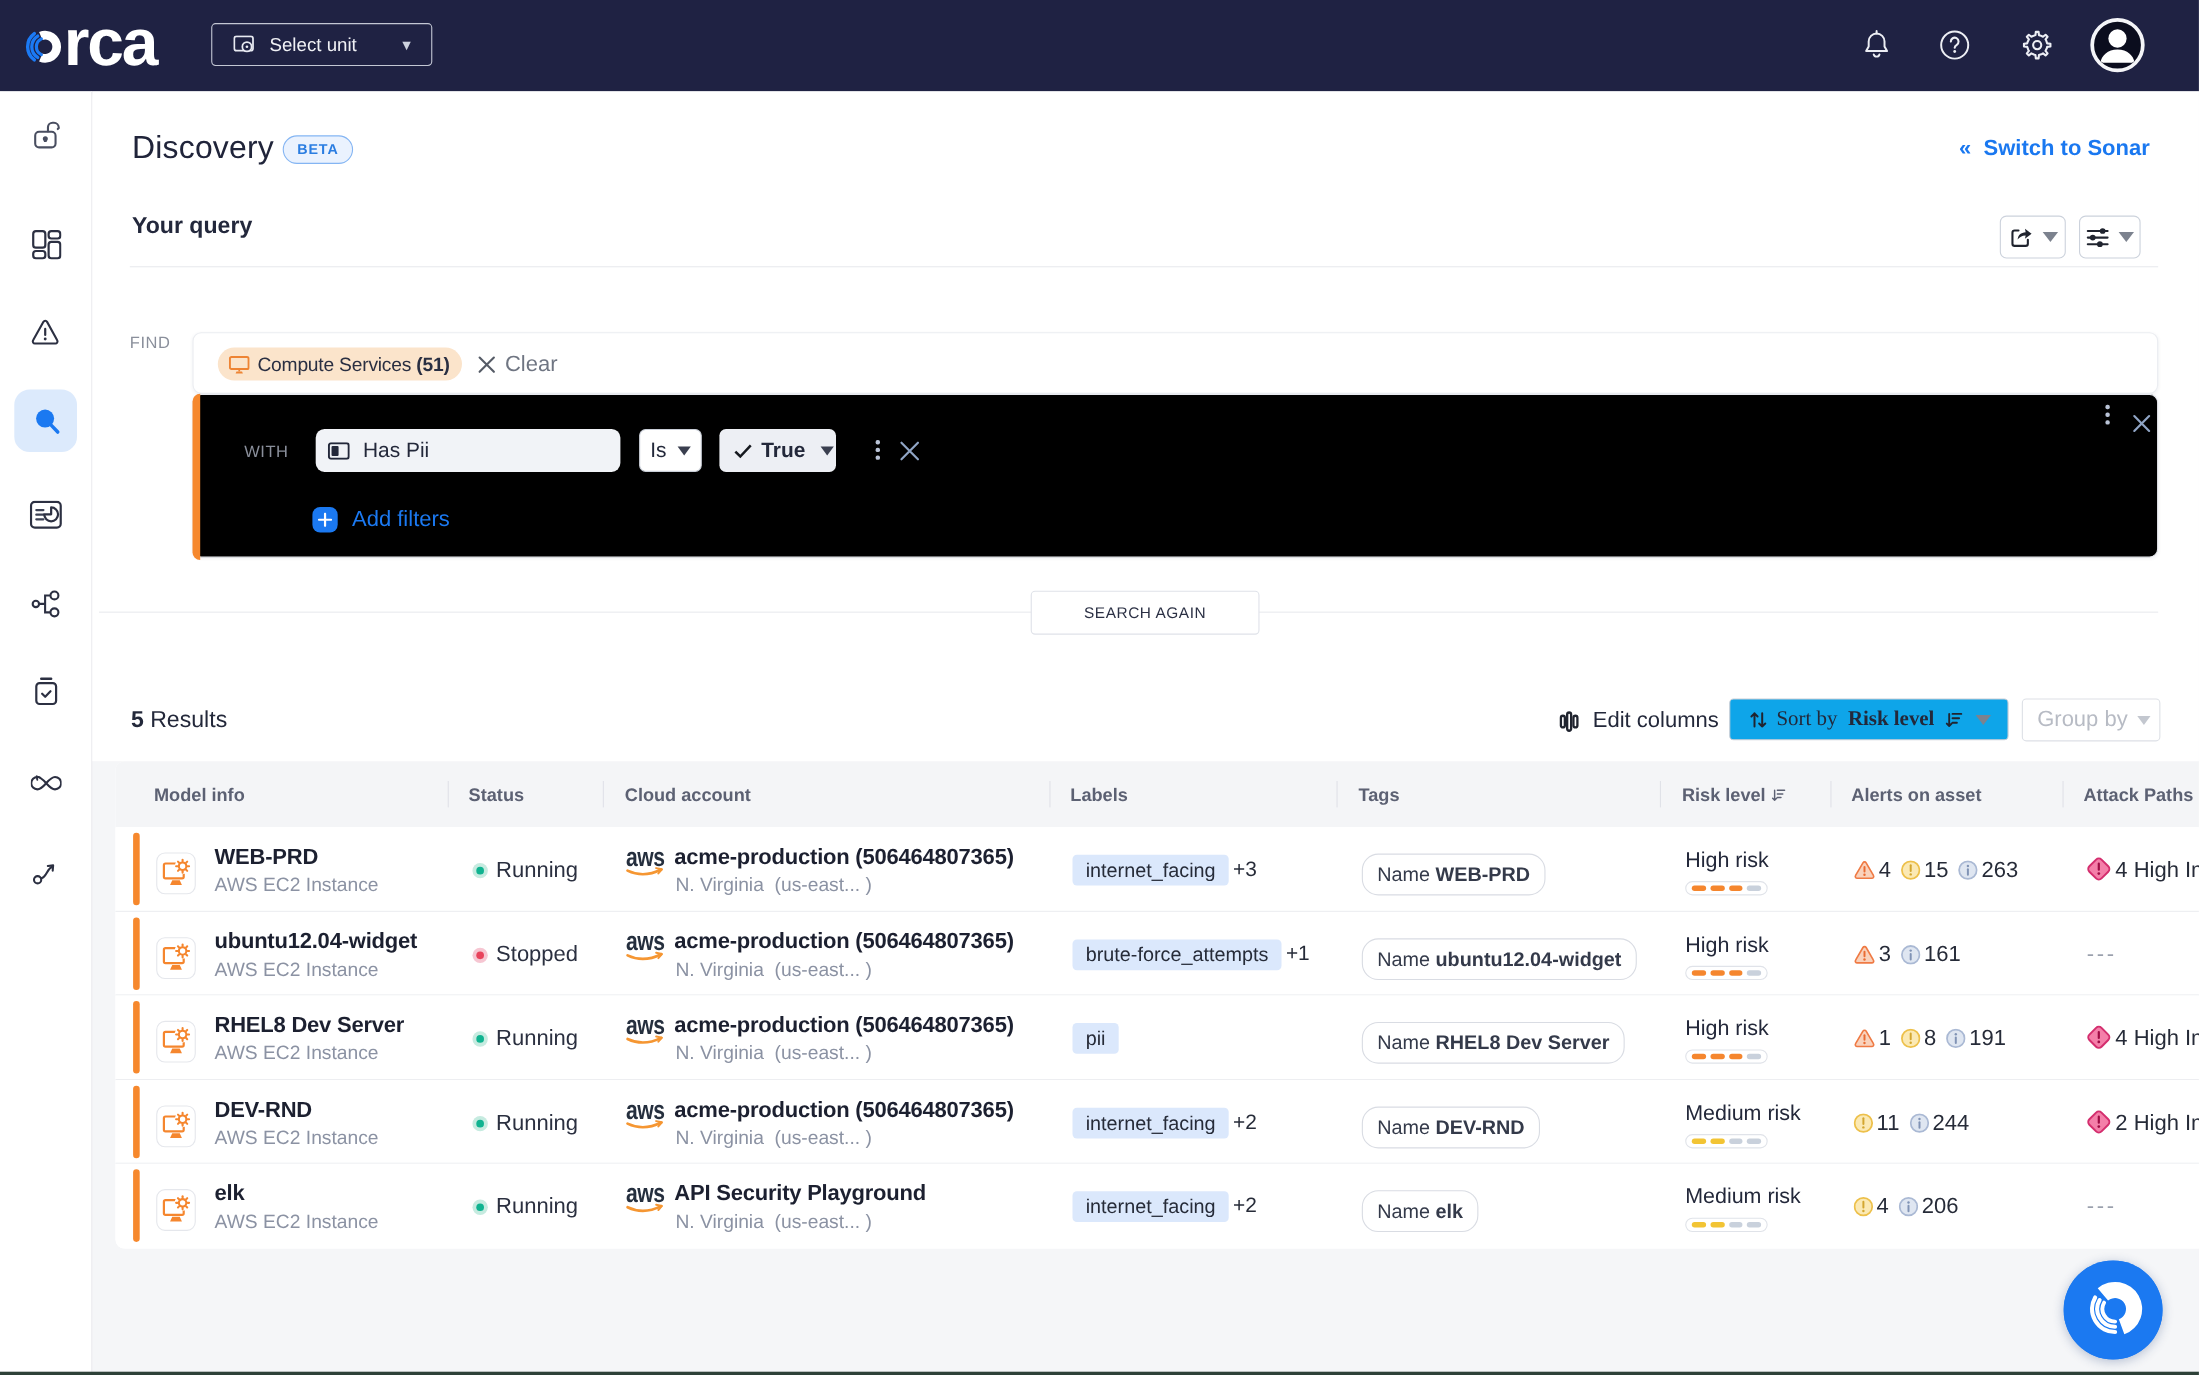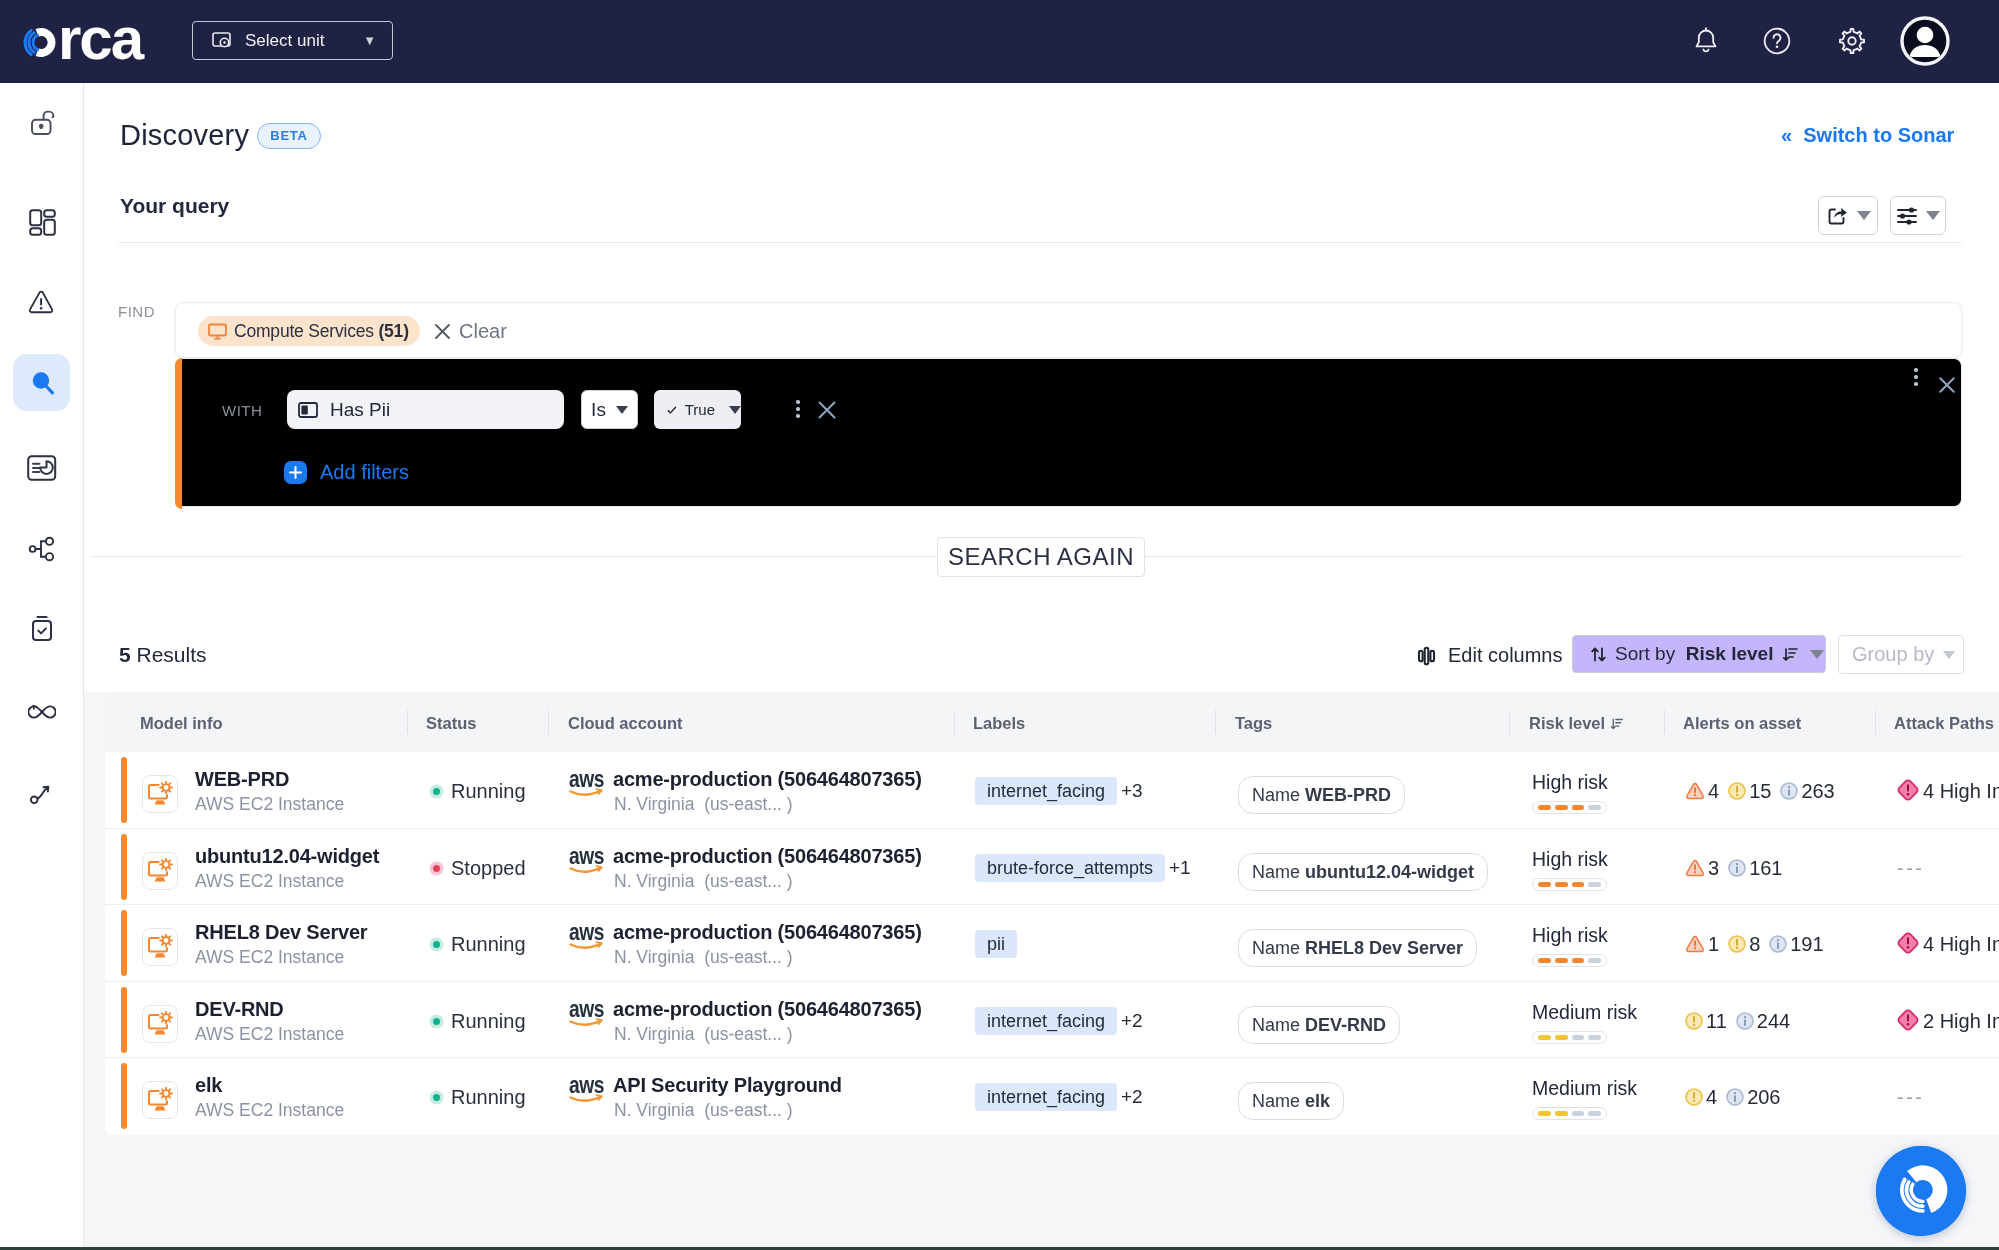--- a/index.html
+++ b/index.html
@@ -29,32 +29,32 @@
 #findbox { position:absolute; left:175px; top:282px; width:1787px; height:56px; background:#fff; border:1px solid #ebedf1; border-radius:8px; box-shadow:0 1px 3px rgba(40,50,80,0.06);margin-top:20px; }
 #computechip { position:absolute; left:22px; top:13px; height:30px; background:#fbe4cb; border-radius:15px; display:flex; align-items:center; padding:0 11px 0 10px; font-size:17.5px; color:#2a2f42; letter-spacing:-0.2px; }
 #clearx { position:absolute; left:258px; top:14px; height:29px; display:flex; align-items:center; color:#6f7582; font-size:20px; }
 
 
 #withbox { position:absolute; left:175px; top:358px; width:1787px; height:149px; background:#000000; border:1px solid #e9ebf0; border-radius:8px; box-shadow:0 1px 3px rgba(40,50,80,0.06); }
 #withbar { position:absolute; left:-1px; top:-1px; width:7px; height:151px; background:#f6882d; border-radius:8px 0 0 8px; }
 #withlabel { position:absolute; left:46px; top:43px; font-size:15px; color:#8a8f9b; letter-spacing:0.5px; }
 #haspii { position:absolute; left:111px; top:31px; width:277px; height:39px; background:#f1f3f7; border-radius:8px; display:flex; align-items:center; font-size:19px; color:#23283a; }
 #isbox { position:absolute; left:405px; top:31px; width:57px; height:39px; background:#fff; border:1px solid #c9ced7; border-radius:6px; display:flex; align-items:center; justify-content:center; font-size:19px; color:#23283a; }
-#truechip { position:absolute; left:478px; top:31px; width:87px; height:39px; background:#edeff4; border-radius:6px; display:flex; align-items:center; font-size:15px; color:#23283a; }
+#truechip { position:absolute; left:478px; top:31px; width:106px; height:39px; background:#edeff4; border-radius:6px; display:flex; align-items:center; font-size:19px; color:#23283a;font-weight:bold; }
 #addfilters { position:absolute; left:108px; top:102px; display:flex; align-items:center; color:#1b79f1; font-size:20px; font-weight:500; }
 #plusbtn { width:23px; height:23px; background:#1b79f1; border-radius:7px; color:#fff; display:flex; align-items:center; justify-content:center; margin-right:13px; }
 
 
 #divider2 { position:absolute; left:90px; top:556px; width:1872px; height:1px; background:#e8eaee; }
-#searchagain { position:absolute; left:937px; top:537px; width:208px; height:40px; background:#fff; border:1px solid #dfe2e9; border-radius:4px; color:#2b3044; font-size:24px; letter-spacing:0.5px; text-align:center; line-height:38px; }
+#searchagain { position:absolute; left:937px; top:537px; width:208px; height:40px; background:#fff; border:1px solid #dfe2e9; border-radius:4px; color:#2b3044; font-size:14px; letter-spacing:0.5px; text-align:center; line-height:38px; }
 
 
 #results5 { position:absolute; left:119px; top:643px; font-size:21px; color:#23283a; }
 #editcols { position:absolute; left:1416px; top:644px; display:flex; align-items:center; font-size:20px; color:#23283a; }
-#sortbox { position:absolute; left:1572px; top:635px; width:254px; height:38px; background:#c4b5fd; border:1px solid #c9cdd5; border-radius:4px; display:flex; align-items:center; font-size:19px; color:#23283a; }
+#sortbox { position:absolute; left:1572px; top:635px; width:254px; height:38px; background:#0ea5e9; border:1px solid #c9cdd5; border-radius:4px; display:flex; align-items:center; font-size:19px; color:#23283a;font-family:Liberation Serif, serif; }
 #groupbox { position:absolute; left:1838px; top:635px; width:126px; height:39px; background:#fff; border:1px solid #dde0e6; border-radius:4px; display:flex; align-items:center; font-size:20px; color:#b7bbc4; padding-left:13px; }
 
 
 #table { position:absolute; left:105px; top:692px; width:1894px; height:443px; background:#fff; border-radius:8px 0 0 8px; }
 #thead { position:absolute; left:0; top:0; width:1894px; height:60px; background:#f4f5f7; border-radius:8px 0 0 0; }
 .th { position:absolute; top:22px; font-size:16.5px; font-weight:bold; color:#5c6173; }
 .thsep { position:absolute; top:18px; width:1px; height:24px; background:#e0e2e8; }
 .row { position:absolute; left:0; width:1894px; height:76px; background:#fff; border-bottom:1px solid #ebedf0; }
 .obar { position:absolute; left:16px; top:5px; width:6px; height:66px; background:#f6882d; border-radius:3px; }
 .mibox { position:absolute; left:37px; top:23px; width:36px; height:38px; background:#fff; border:1px solid #e5e7ec; border-radius:8px; }

